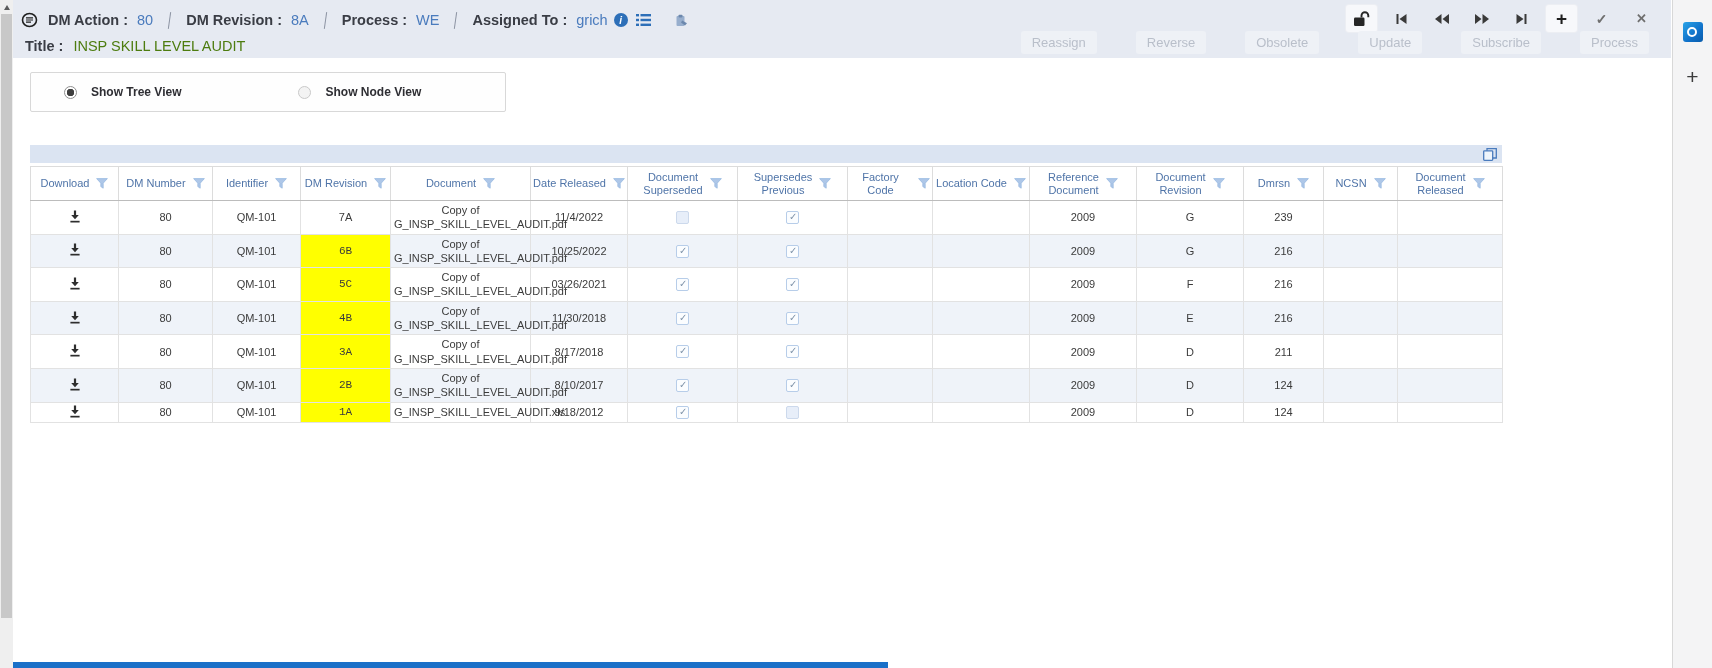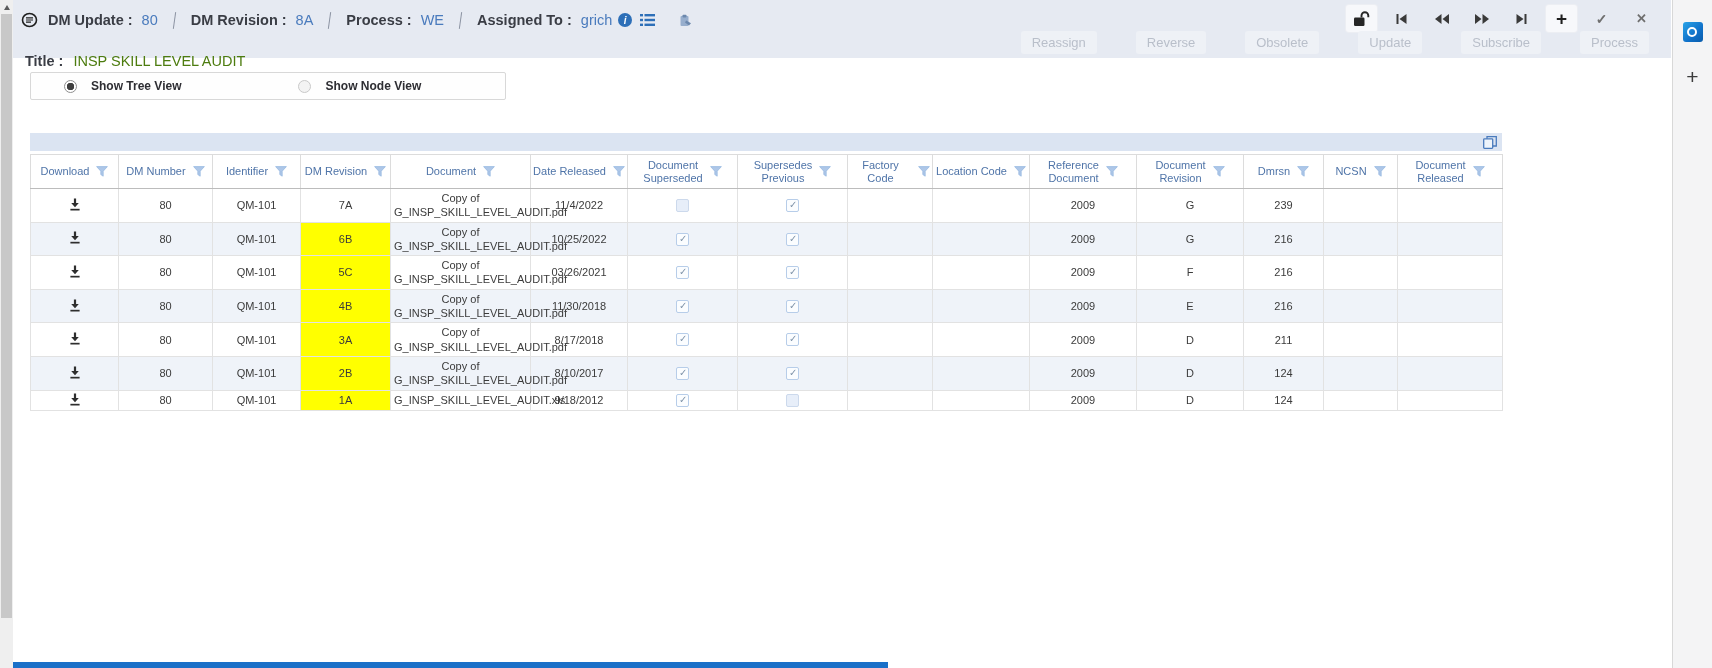--- a/index.html
+++ b/index.html
@@ -21,21 +21,21 @@
   .header-band{position:relative;height:58px;background:#e6eaf2;}
   .hb-row1{display:flex;align-items:center;height:30px;padding:5px 0 0 8px;}
   .stamp{display:flex;margin-right:10px;}
   .fld{display:flex;align-items:baseline;gap:9px;font-size:14.5px;white-space:nowrap;}
   .fld .lbl{color:#3a3d45;font-weight:700;}
   .fld .val{color:#4a7bbd;text-decoration:none;cursor:pointer;}
   .vsep{width:1px;height:17px;background:#8d94a3;margin:0 16px;transform:rotate(8deg);align-self:center;}
   .asg-icons{display:flex;align-items:center;gap:8px;margin-left:6px;}
   .info-badge{width:14px;height:14px;border-radius:50%;background:#2d6fb8;color:#fff;font-size:10px;font-weight:700;font-style:italic;display:flex;align-items:center;justify-content:center;cursor:pointer;}
   .clip{margin-left:24px;display:flex;cursor:pointer;}
-  .hb-row2{display:flex;align-items:baseline;gap:10px;padding-left:12px;font-size:14.5px;margin-top:18px;}
+  .hb-row2{display:flex;align-items:baseline;gap:10px;padding-left:12px;font-size:14.5px;margin-top:3px;}
   .hb-row2 .lbl{color:#3a3d45;font-weight:700;}
   .hb-row2 .val{color:#4d7c0f;}
 
   .icon-toolbar{position:absolute;top:5px;right:14px;display:flex;align-items:center;gap:9px;}
   .tool-icon{width:31px;height:27px;display:flex;align-items:center;justify-content:center;border-radius:3px;cursor:pointer;}
   .tool-icon.hi{background:#f7f8fb;box-shadow:0 0 0 1px #eceef3;}
   .glyph-plus{font-size:19px;font-weight:700;color:#1f1f1f;line-height:1;}
   .glyph-check{font-size:14px;font-weight:700;color:#6f6f6f;}
   .glyph-x{font-size:13px;font-weight:700;color:#6f6f6f;}
 
@@ -43,40 +43,40 @@
   .hdr-btn{font-family:inherit;font-size:13px;color:#b9bfca;background:#eef1f6;border:none;border-radius:3px;padding:4px 11px;cursor:default;}
 
   
   .tabbar{position:relative;height:30px;background:#fff;}
   .tabs{display:inline-flex;height:27px;background:#e6eaf2;padding-left:2px;position:relative;z-index:2;}
   .tab{display:flex;align-items:center;padding:0 17px;font-size:12.5px;color:#4a7bbd;cursor:pointer;white-space:nowrap;}
   .tab.active{background:#ffffff;color:#3c4049;}
   .tab-underline{position:absolute;left:0;top:27px;width:378px;height:3px;background:#2e5f9e;z-index:1;}
 
   
-  .view-box{margin:14px 0 0 17px;width:476px;height:28px;border:1px solid #d8d8d8;border-radius:2px;display:flex;align-items:center;padding-left:33px;box-sizing:border-box;background:#fefefe;}
+  .view-box{margin:14px 0 0 17px;width:476px;height:40px;border:1px solid #d8d8d8;border-radius:2px;display:flex;align-items:center;padding-left:33px;box-sizing:border-box;background:#fefefe;}
   .radio-opt{display:flex;align-items:center;gap:14px;cursor:pointer;}
   .radio-opt + .radio-opt{margin-left:117px;}
   .radio{width:13px;height:13px;border-radius:50%;box-sizing:border-box;}
   .radio.sel{border:1px solid #8f8f8f;background:radial-gradient(circle,#3f3f3f 3.5px,#ffffff 4px);}
   .radio.unsel{border:1px solid #c9c9c9;background:#f3f3f3;}
   .radio-lbl{font-size:12px;font-weight:700;color:#2e2e33;}
 
   .grid-toolbar{margin:33px 0 0 17px;width:1472px;height:18px;background:#dbe4f2;display:flex;align-items:center;justify-content:flex-end;padding-right:5px;box-sizing:border-box;}
   .export{display:flex;cursor:pointer;}
 
   table.grid{margin:3px 0 0 17px;border-collapse:collapse;table-layout:fixed;width:1472px;}
   .grid th{border:1px solid #dcdcdc;border-bottom:1px solid #bcbcbc;height:31px;padding:1px 2px;font-weight:400;background:#fff;cursor:pointer;}
   .th-wrap{display:flex;align-items:center;justify-content:center;gap:7px;}
   .th-txt{color:#4f74a8;font-size:11px;line-height:1.1;text-align:center;}
   .funnel{display:flex;}
   .grid td{border:1px solid #e2e2e2;text-align:center;font-size:11px;color:#3b3b3b;padding:2px 3px;height:26px;box-sizing:border-box;background:#fff;}
   tr.alt td{background:#eff3f9;}
   tr.short td{height:20px;}
-  td.hl{background:#ffff00 !important;}
+  td.hl{background:#ffff00 !important;font-family:Liberation Mono, monospace;}
   .doc-cell div{line-height:1.3;}
   .dl{display:inline-flex;cursor:pointer;}
   .cb{display:inline-block;width:13px;height:13px;border-radius:2px;box-sizing:border-box;position:relative;vertical-align:middle;cursor:default;}
   .cb.checked{border:1px solid #b7cde9;background:#fbfdff;}
   .cb.checked::after{content:"✓";position:absolute;left:2px;top:-1px;font-size:10px;color:#8094aa;}
   .cb.unchecked{border:1px solid #ccd9ec;background:#e7eef9;}
 
   .progress-bar{position:absolute;left:0;bottom:0;width:875px;height:6px;background:#1a70c8;}
 
   
@@ -102,21 +102,21 @@
 
     <div class="header-band">
       <div class="hb-row1">
         <span class="stamp">
             <svg width="17" height="16" viewBox="0 0 17 16">
               <ellipse cx="8.5" cy="8" rx="7" ry="6.5" fill="none" stroke="#1f1f1f" stroke-width="1.6"></ellipse>
               <path d="M5 5.8 H12 M5 8 H12 M5 10.2 H10" stroke="#1f1f1f" stroke-width="1.2" fill="none"></path>
             </svg>
           </span>
         <span class="fld">
-          <span class="lbl">DM Update :</span>
+          <span class="lbl">DM Action :</span>
           <a class="val">80</a>
         </span>
         <span class="vsep"></span>
         <span class="fld">
           <span class="lbl">DM Revision :</span>
           <a class="val">8A</a>
         </span>
         <span class="vsep"></span>
         <span class="fld">
           <span class="lbl">Process :</span>

